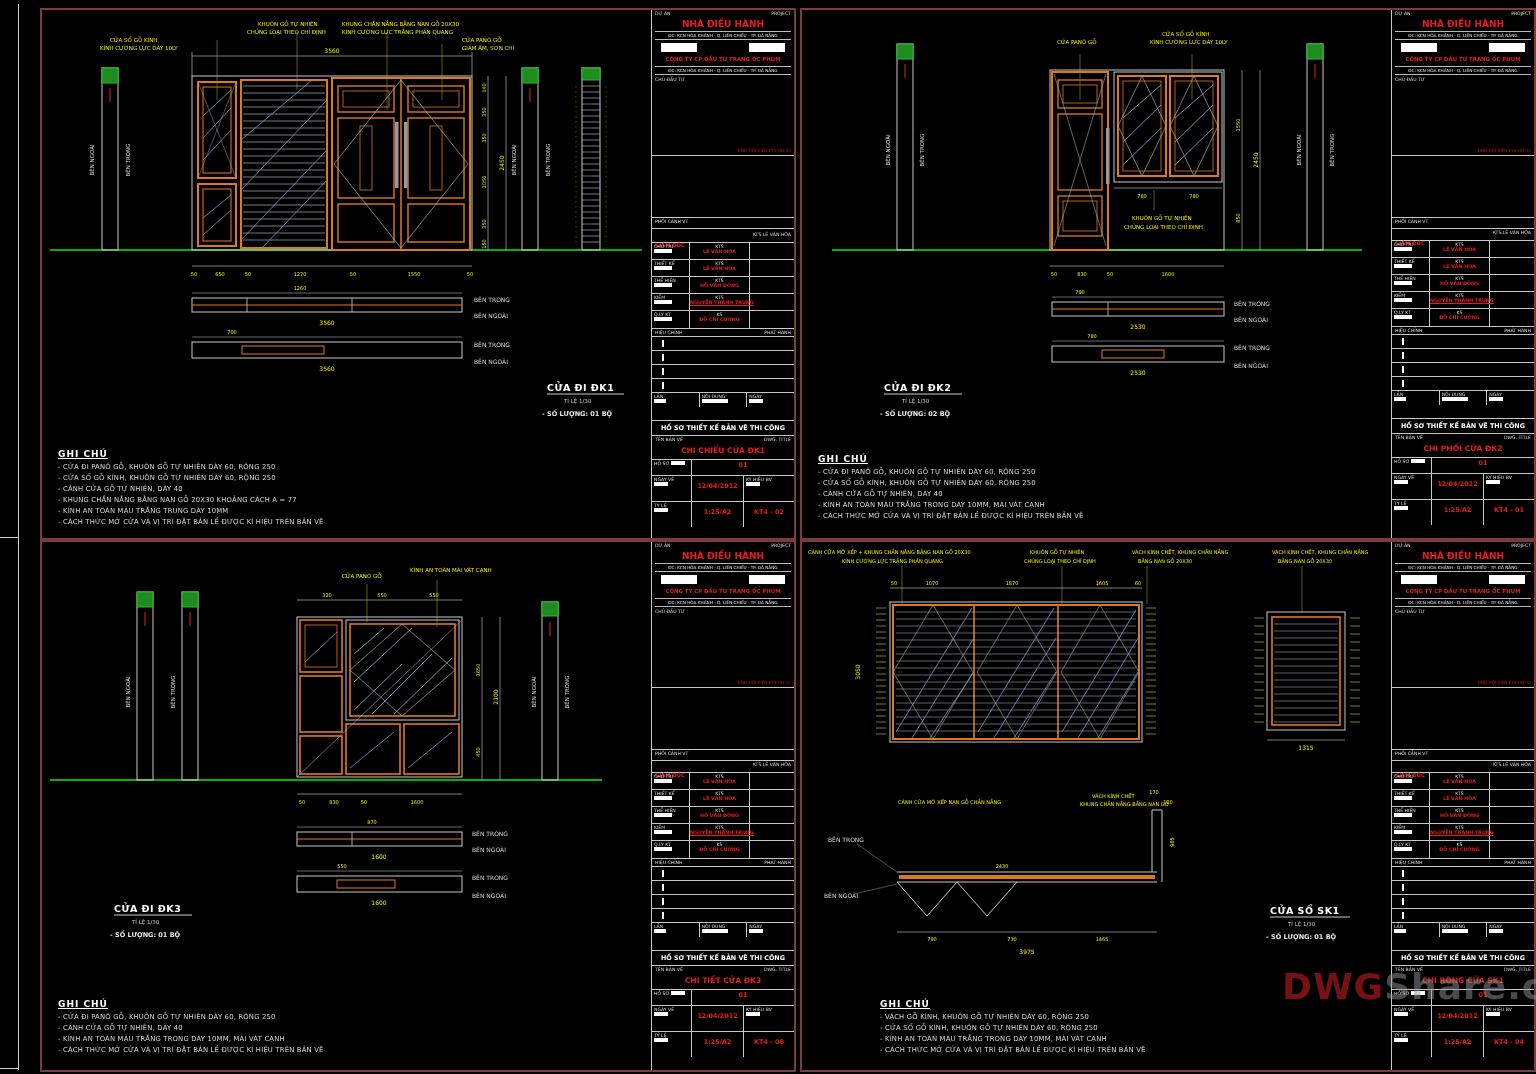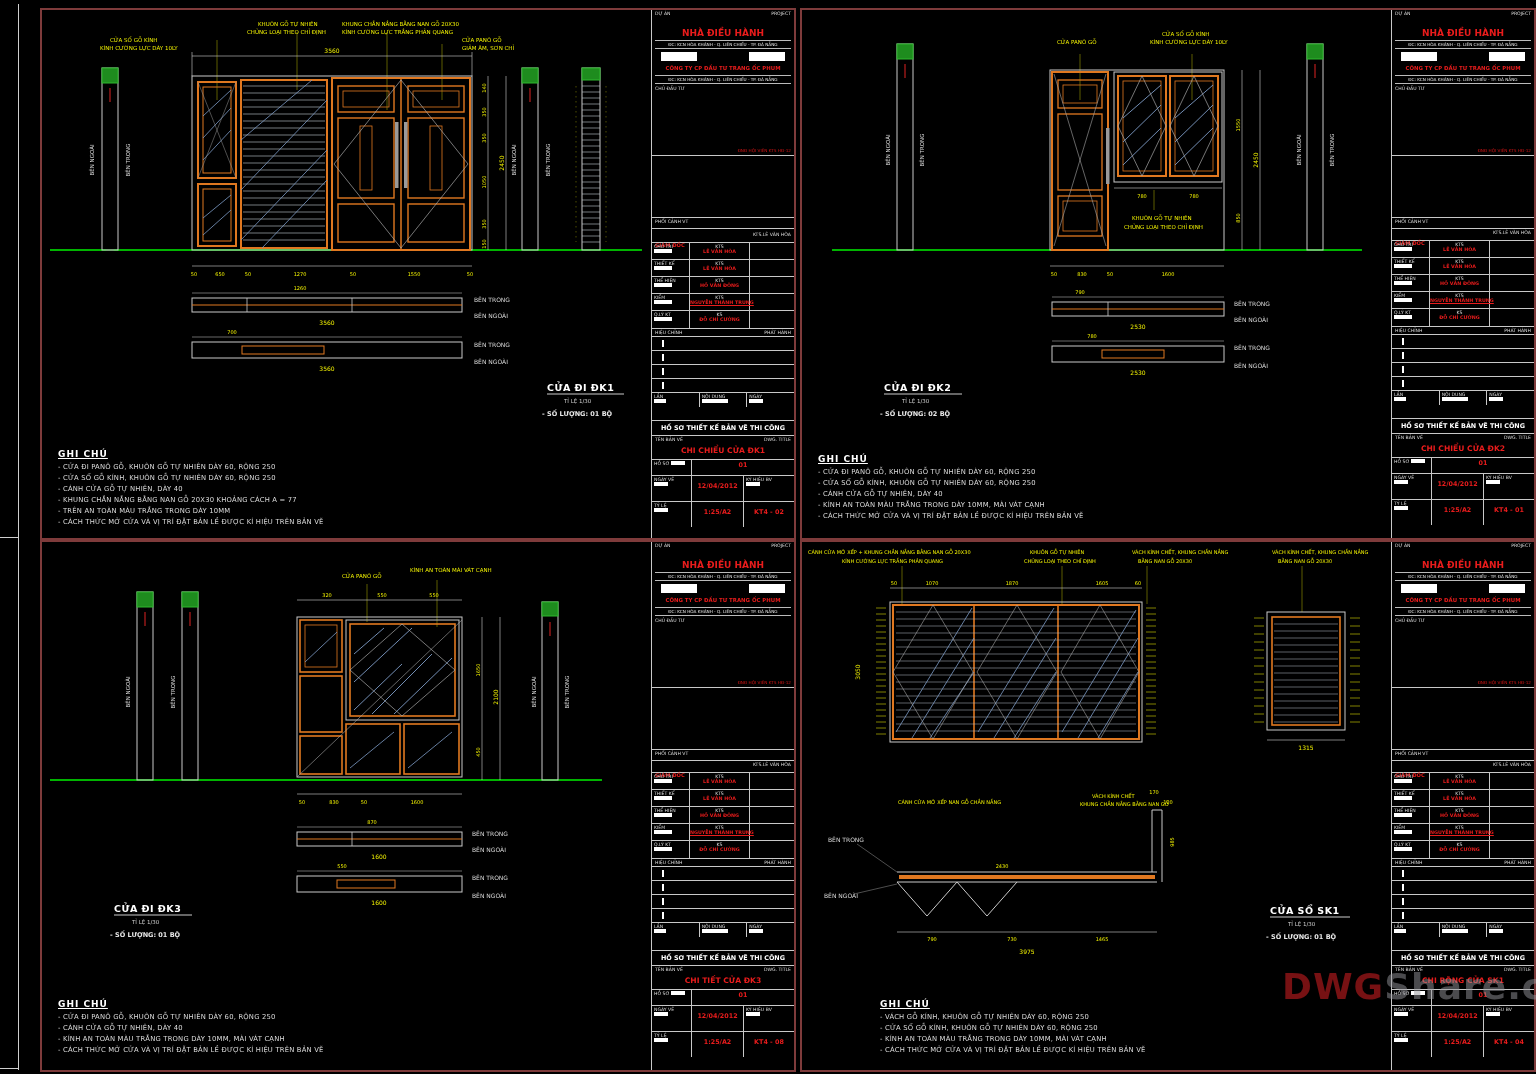--- a/index.html
+++ b/index.html
@@ -20,21 +20,21 @@
   .qty{fill:#e8e8e8;font-size:6.5px;font-weight:bold;}
   .notes{position:absolute;color:#ddd;z-index:3;}
   .notes h4{margin:0 0 3px 0;font-size:9px;color:#fff;letter-spacing:1px;text-decoration:underline;}
   .notes div{font-size:6.8px;line-height:1.62;white-space:nowrap;letter-spacing:.2px;}
   
   .tb{position:absolute;top:0;right:0;bottom:0;width:142px;border-left:1px solid #c8c8c8;
       display:flex;flex-direction:column;color:#ddd;background:#000;z-index:2;}
   .tb .sec{border-bottom:1px solid #c8c8c8;position:relative;box-sizing:border-box;padding:1px 3px;}
   .t4{font-size:4.6px;} .t5{font-size:5.2px;}
   .red{color:#e81c1c;} .wb{display:flex;justify-content:space-between;}
-  .pname{color:#e81c1c;font-weight:bold;font-size:9px;text-align:center;margin:12px 0 2px;}
+  .pname{color:#e81c1c;font-weight:bold;font-size:9px;text-align:center;margin:3px 0 2px;}
   .addr{font-size:4.2px;text-align:center;color:#e8e8e8;border-top:1px solid #bbb;border-bottom:1px solid #bbb;padding:1px 0;}
   .logos{display:flex;justify-content:space-between;margin:3px 6px;}
   .logo{width:36px;height:9px;background:#fff;}
   .comp{color:#e81c1c;font-weight:bold;font-size:5.4px;text-align:center;margin:4px 0;}
   .stamp{position:absolute;right:3px;bottom:2px;color:#d21414;font-size:4.2px;}
   .srow{display:flex;border-bottom:1px solid #c8c8c8;height:17px;box-sizing:border-box;}
   .srow:last-child{border-bottom:none;}
   .sc1{width:38px;border-right:1px solid #c8c8c8;padding:1px 2px;box-sizing:border-box;}
   .sc2{width:60px;border-right:1px solid #c8c8c8;text-align:center;padding-top:1px;box-sizing:border-box;}
   .sc3{flex:1;}
@@ -188,21 +188,21 @@
       <line x1="505" y1="384" x2="582" y2="384" stroke="#fff" stroke-width="0.8"></line>
       <text class="sub" x="522" y="393">TỈ LỆ 1/30</text>
       <text class="qty" x="500" y="406">- SỐ LƯỢNG: 01 BỘ</text>
     </svg>
     <div class="notes" style="left:16px;bottom:10px">
       <h4>GHI CHÚ</h4>
       <div>- CỬA ĐI PANÔ GỖ, KHUÔN GỖ TỰ NHIÊN DÀY 60, RỘNG 250</div>
       <div>- CỬA SỔ GỖ KÍNH, KHUÔN GỖ TỰ NHIÊN DÀY 60, RỘNG 250</div>
       <div>- CÁNH CỬA GỖ TỰ NHIÊN, DÀY 40</div>
       <div>- KHUNG CHẮN NẮNG BẰNG NAN GỖ 20X30 KHOẢNG CÁCH A = 77</div>
-      <div>- TRÊN AN TOÀN MÀU TRẮNG TRONG DÀY 10MM</div>
+      <div>- KÍNH AN TOÀN MÀU TRẮNG TRUNG DÀY 10MM</div>
       <div>- CÁCH THỨC MỞ CỬA VÀ VỊ TRÍ ĐẶT BẢN LỀ ĐƯỢC KÍ HIỆU TRÊN BẢN VẼ</div>
     </div>
 
     <div class="tb">
       <div class="sec" style="height:146px">
         <div class="wb t4">
             <span>DỰ ÁN</span>
             <span>PROJECT</span>
           </div>
         <div class="pname">NHÀ ĐIỀU HÀNH</div>
@@ -491,21 +491,21 @@
             <div><span>NỘI DUNG</span><br><span class="blank" style="width:26px"></span></div>
             <div><span>NGÀY</span><br><span class="blank" style="width:14px"></span></div>
           </div>
       </div>
       <div class="sec" style="flex:1;border-bottom:none;padding:0">
         <div class="dossier" style="border-bottom:1px solid #c8c8c8">HỒ SƠ THIẾT KẾ BẢN VẼ THI CÔNG</div>
         <div class="wb t4" style="padding:1px 3px">
             <span>TÊN BẢN VẼ</span>
             <span>DWG. TITLE</span>
           </div>
-        <div class="shtitle">CHI CHIỂU CỬA ĐK2</div>
+        <div class="shtitle">CHI PHỐI CỬA ĐK2</div>
         <div class="irow" style="height:15px">
             <div class="icell t4" style="width:40px"><span>HỒ SƠ</span> <span class="blank" style="width:14px"></span></div>
             <div class="icell rc" style="flex:1">01</div>
           </div>
         <div class="irow" style="height:25px">
             <div class="icell t4" style="width:40px"><span>NGÀY VẼ</span><br><span class="blank" style="width:14px"></span></div>
             <div class="icell rc" style="width:52px;padding-top:6px">12/04/2012</div>
             <div class="icell t4" style="flex:1"><span>KÝ HIỆU BV</span><br><span class="blank" style="width:14px"></span></div>
           </div>
         <div class="irow" style="height:25px">

